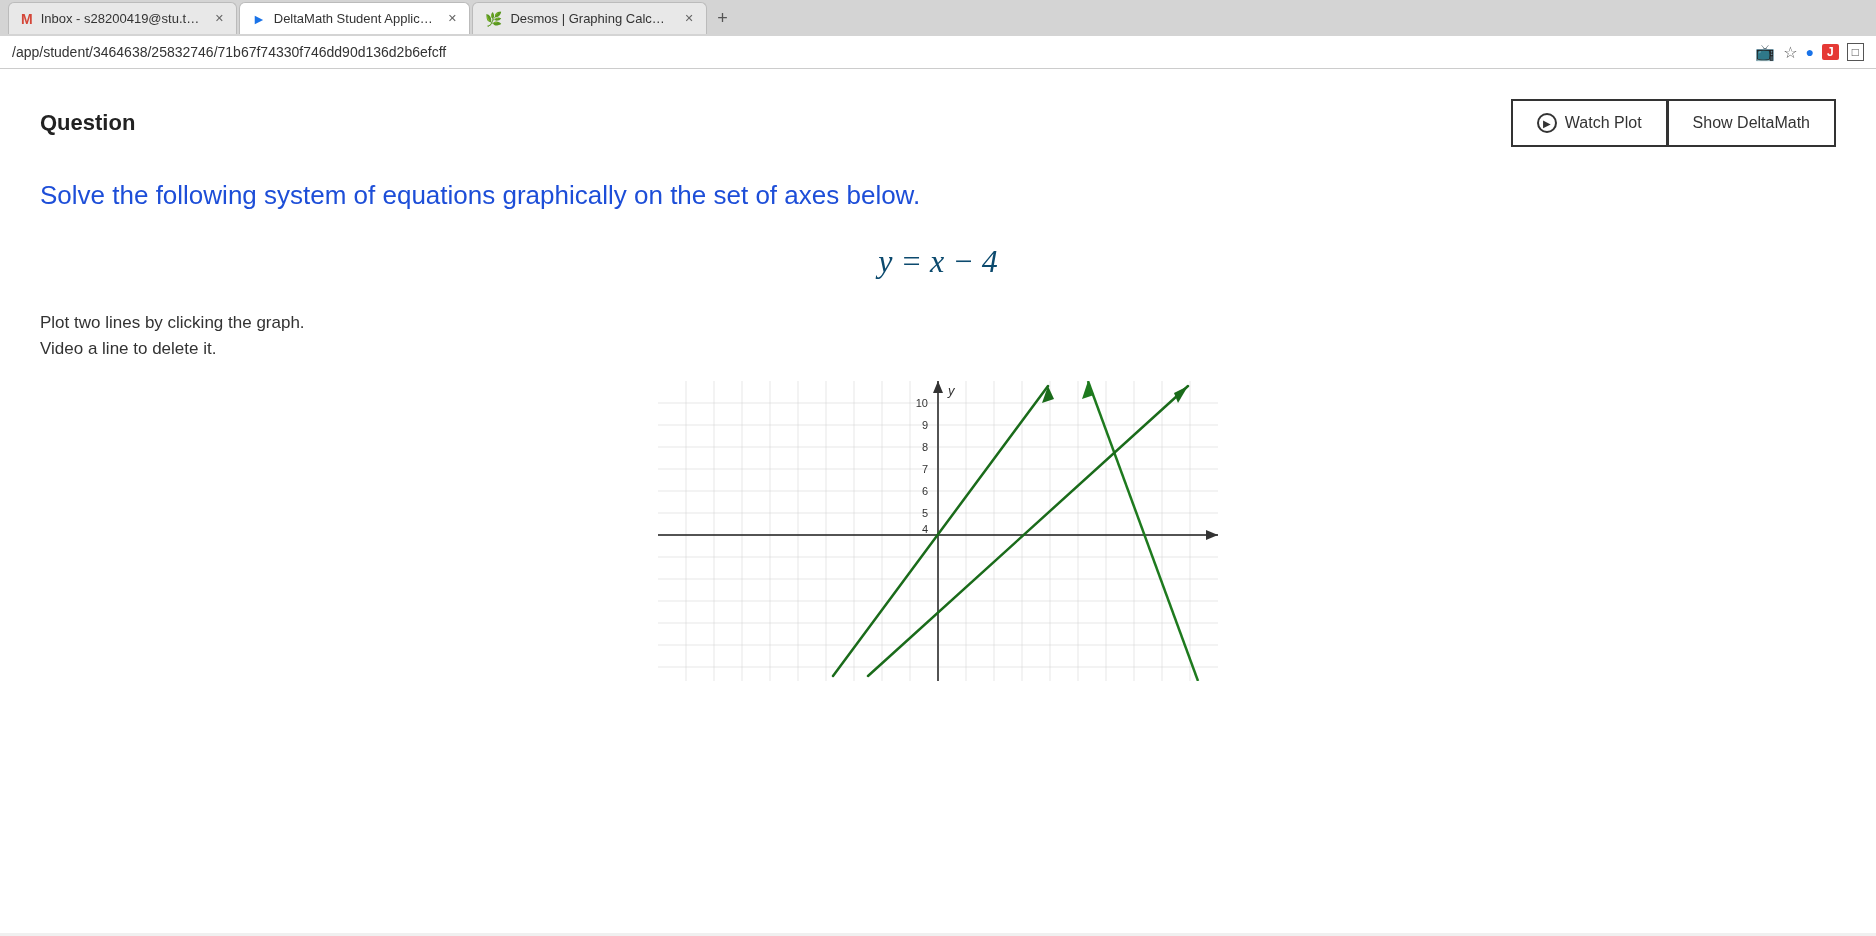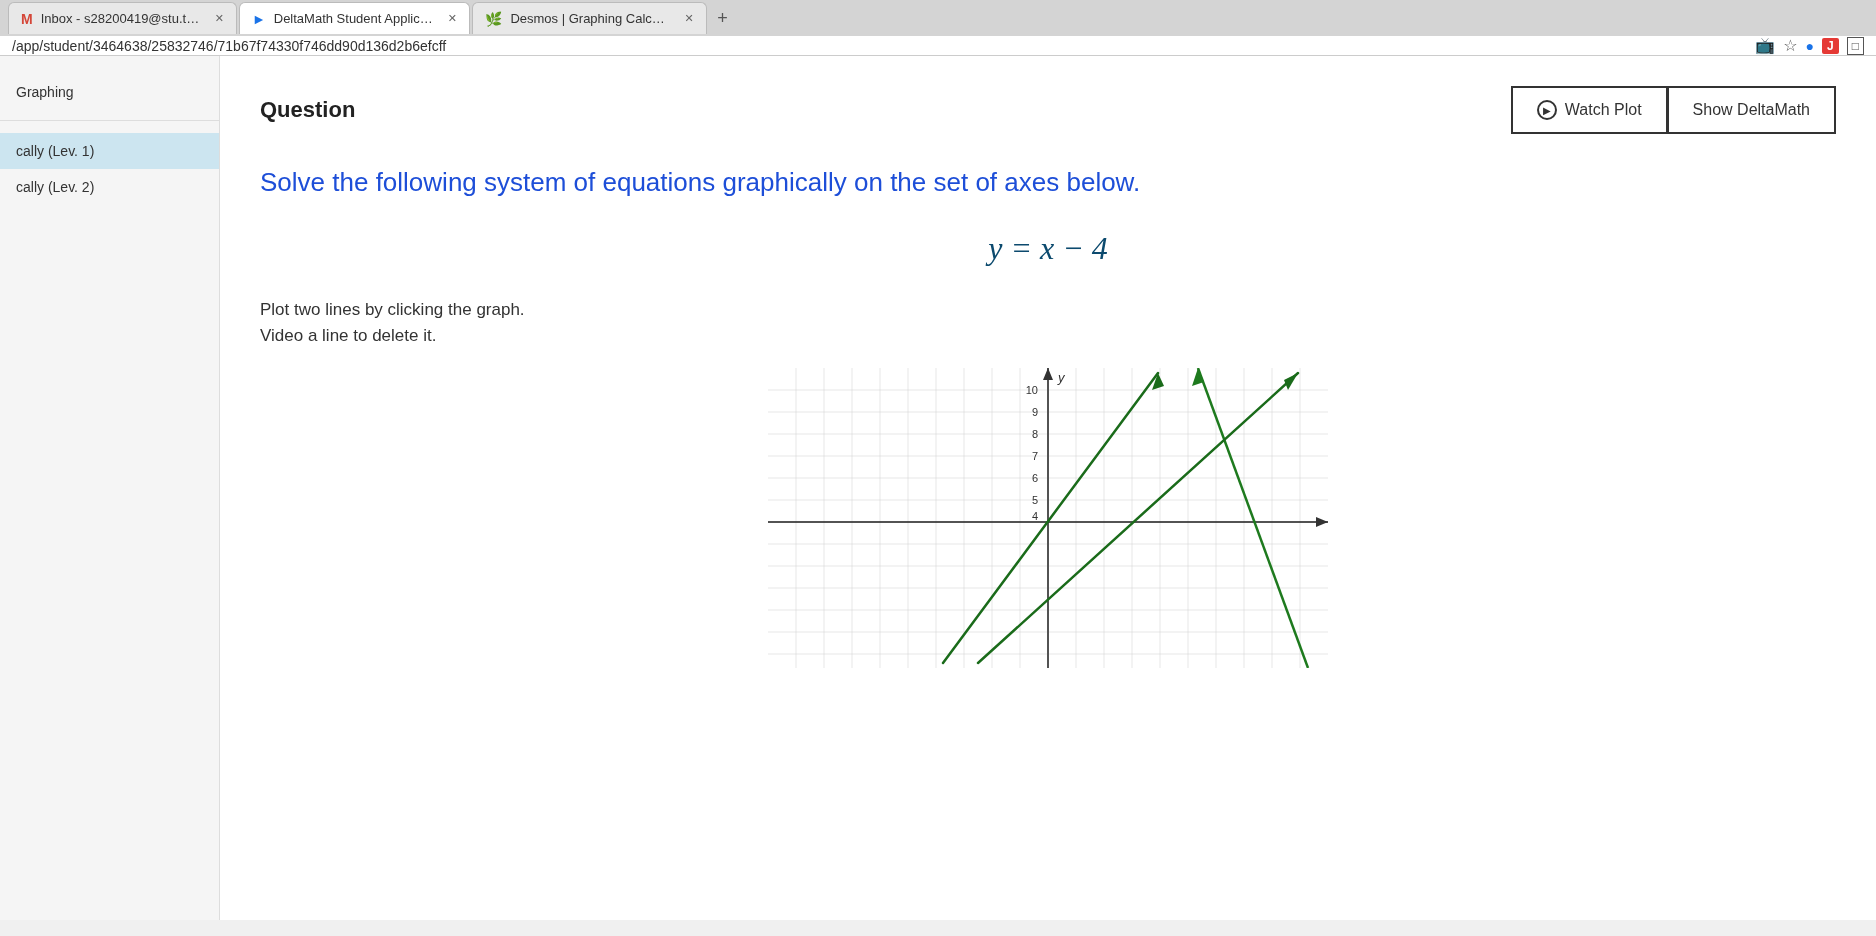--- a/index.html
+++ b/index.html
@@ -6,21 +6,21 @@
     body { font-family: Arial, sans-serif; background: #f0f0f0; width: 1876px; min-height: 936px; overflow-x: hidden; }
 
     
     .browser-chrome { background: #e8e8e8; width: 100%; }
     .tab-bar { display: flex; align-items: center; background: #d4d4d4; height: 36px; padding: 0 8px; gap: 0; }
     .tab { display: flex; align-items: center; height: 32px; padding: 0 12px; background: #e8e8e8; border-radius: 6px 6px 0 0; font-size: 13px; color: #333; gap: 8px; margin-right: 2px; border: 1px solid #bbb; border-bottom: none; }
     .tab.active { background: #fff; }
     .tab-icon { font-size: 14px; }
     .tab-close { font-size: 11px; color: #666; cursor: pointer; margin-left: 6px; }
     .tab-new { display: flex; align-items: center; justify-content: center; width: 28px; height: 28px; font-size: 18px; color: #555; cursor: pointer; }
-    .address-bar { display: flex; align-items: center; background: #fff; height: 20px; padding: 0 12px; border-bottom: 1px solid #ccc; gap: 8px; }
+    .address-bar { display: flex; align-items: center; background: #fff; height: 33px; padding: 0 12px; border-bottom: 1px solid #ccc; gap: 8px; }
     .address-text { font-size: 14px; color: #333; flex: 1; }
     .address-icons { display: flex; align-items: center; gap: 8px; }
     .addr-icon { font-size: 16px; color: #555; cursor: pointer; }
 
     
     .page { display: flex; background: #fff; min-height: 864px; }
 
     
     .sidebar { width: 220px; background: #f5f5f5; border-right: 1px solid #ddd; padding: 20px 0; flex-shrink: 0; }
     .sidebar-section-title { font-size: 14px; color: #333; padding: 8px 16px; font-weight: 500; }
@@ -88,26 +88,20 @@
       <span class="addr-icon">☆</span>
       <span class="addr-icon" style="color:#1a73e8; font-size:14px;">●</span>
       <span class="addr-icon" style="background:#e53935; color:#fff; padding:1px 5px; font-size:12px; font-weight:700; border-radius:2px;">J</span>
       <span class="addr-icon" style="border:1.5px solid #555; padding:1px 4px; font-size:12px;">□</span>
     </div>
   </div>
 </div>
 
 <div class="page">
 
-  <div class="sidebar">
-    <div class="sidebar-section-title">Graphing</div>
-    <div class="sidebar-divider"></div>
-    <div class="sidebar-item active">cally (Lev. 1)</div>
-    <div class="sidebar-item">cally (Lev. 2)</div>
-  </div>
 
   <div class="main-content">
 
     <div class="question-header">
       <h2 class="question-title">Question</h2>
       <div class="header-buttons">
         <button class="header-btn">
           <div class="play-circle">▶</div>
           <span>Watch Plot</span>
         </button>

